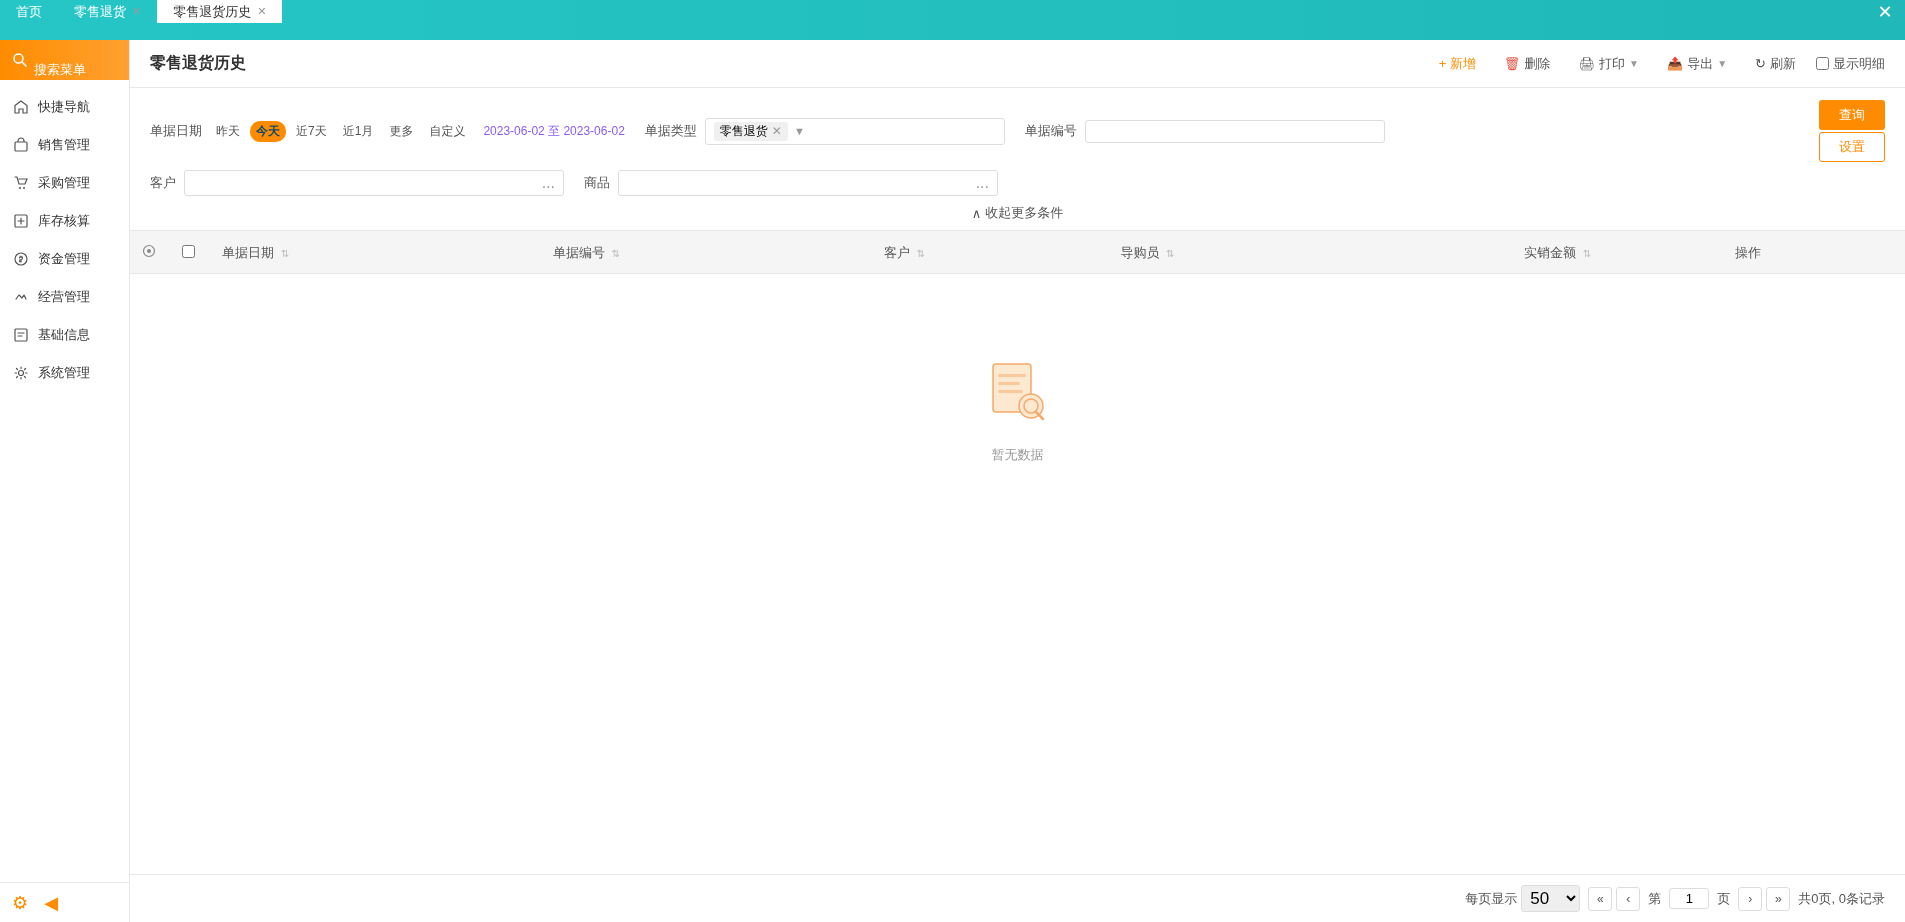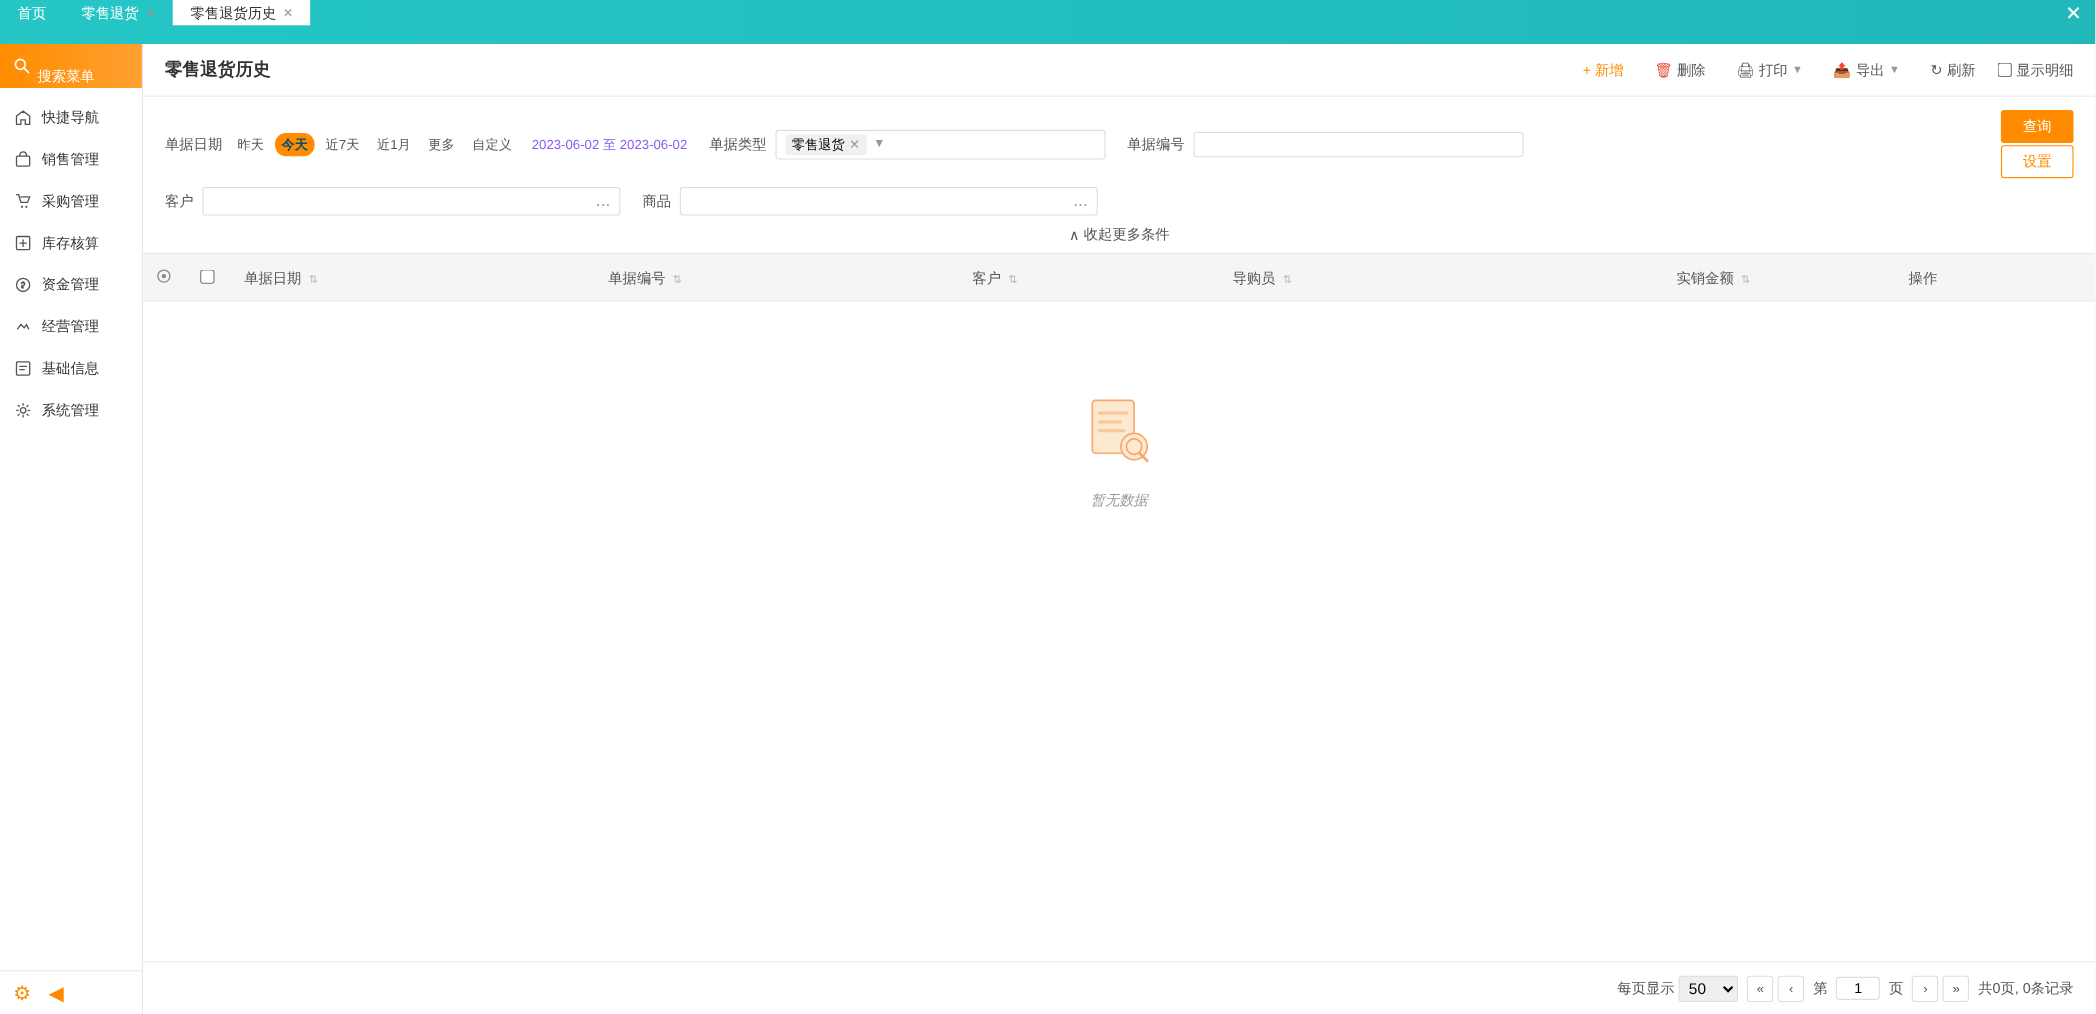--- a/index.html
+++ b/index.html
@@ -341,21 +341,20 @@
       padding: 80px 0 40px;
     }
     .empty-icon {
       width: 80px;
       height: 80px;
       margin-bottom: 12px;
     }
     .empty-text {
       font-size: 13px;
       color: #999;
-      font-style: italic;
     }
 
     
     .pagination {
       height: 48px;
       background: #fff;
       display: flex;
       align-items: center;
       justify-content: flex-end;
       padding: 0 20px;
@@ -367,21 +366,21 @@
     }
     .page-size-select {
       display: flex;
       align-items: center;
       gap: 4px;
     }
     .page-size-select select {
       border: 1px solid #ddd;
       border-radius: 3px;
       padding: 2px 4px;
-      font-size: 14px;
+      font-size: 17px;
     }
     .page-nav {
       display: flex;
       align-items: center;
       gap: 4px;
     }
     .page-btn {
       width: 24px;
       height: 24px;
       display: flex;

